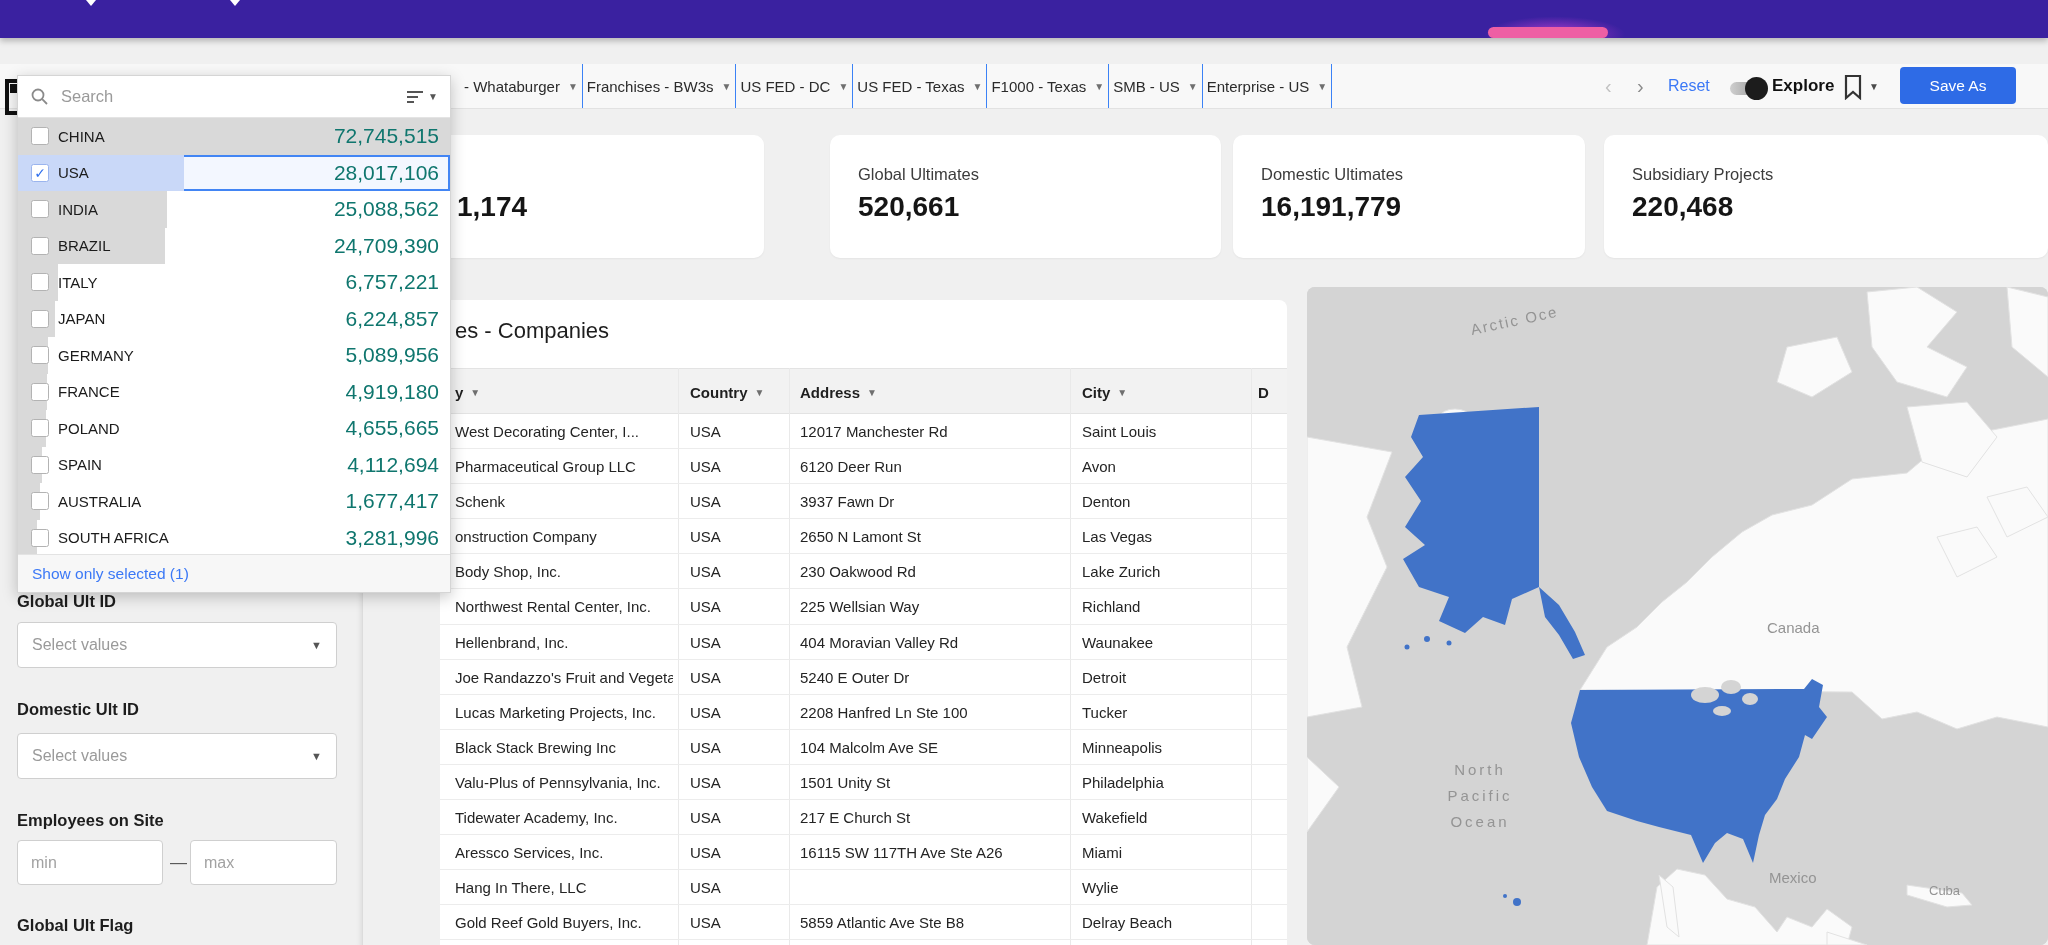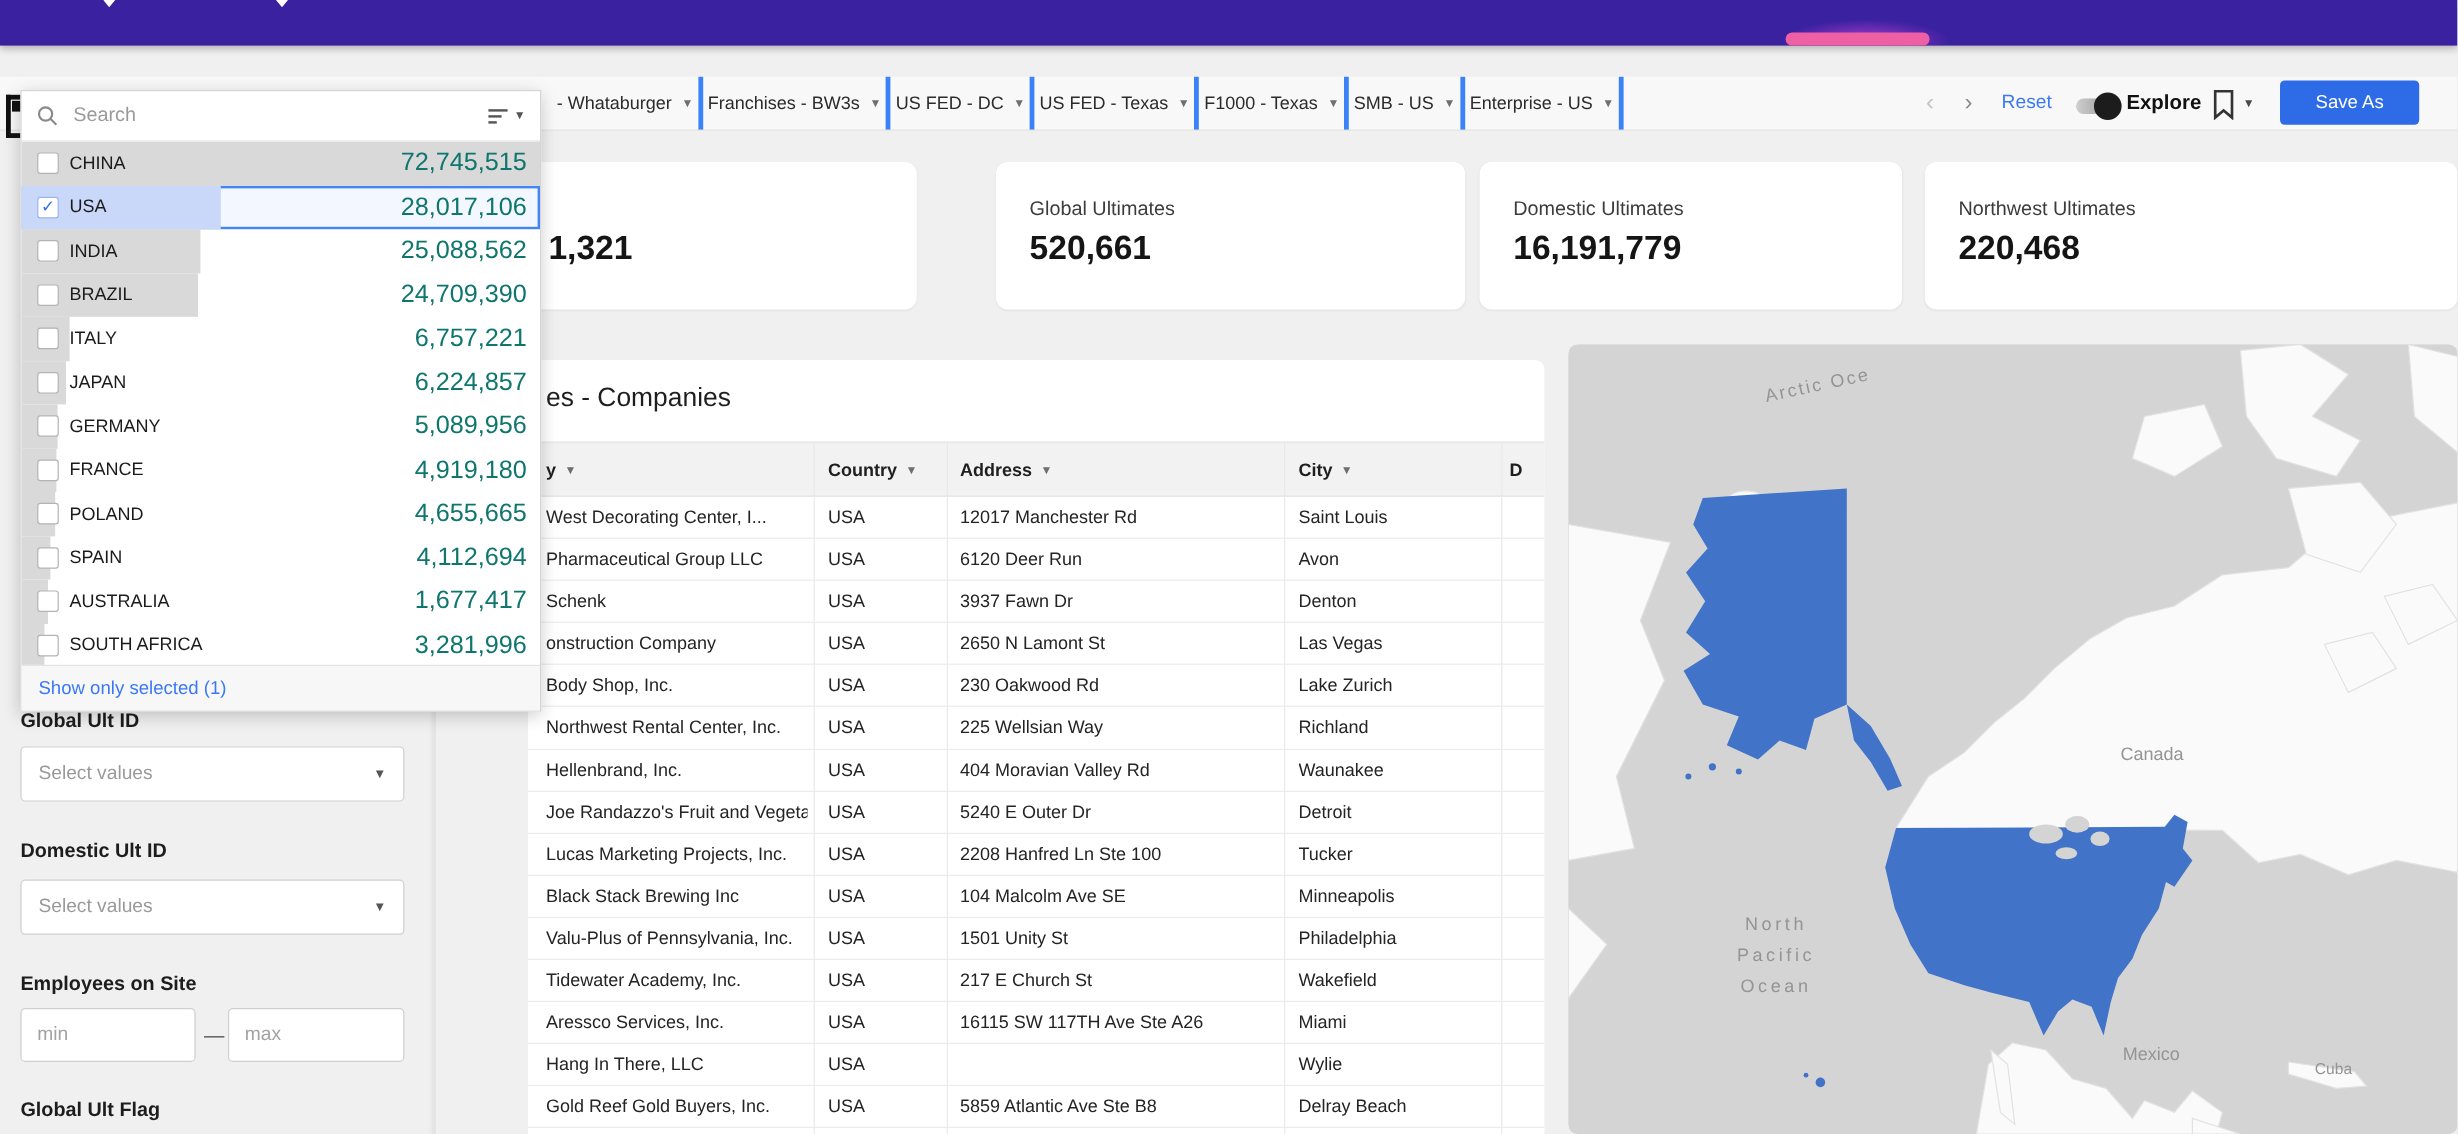--- a/index.html
+++ b/index.html
@@ -12,21 +12,21 @@
                  clip-path:polygon(50% 100%,0 0,100% 0);}
   .glow{position:absolute;left:1455px;top:4px;width:200px;height:34px;z-index:4;
         background:radial-gradient(ellipse 100px 26px at 50% 90%,rgba(196,64,214,.85),rgba(196,64,214,0) 70%);}
   .pill{position:absolute;left:1488px;top:27px;width:120px;height:11px;border-radius:6px;
         background:#ee5fa4;z-index:5;}
   
   .tabbar{position:absolute;left:0;top:64px;width:2048px;height:44px;background:#f8f8f8;
           border-bottom:1px solid #e2e2e2;z-index:2;}
   .tabs{position:absolute;left:460px;top:0;height:44px;display:flex;}
   .tab{display:flex;align-items:center;justify-content:center;gap:8px;height:44px;
-       border-right:4px solid #3b82f6;font-size:15px;color:#2b2b2b;font-weight:500;
+       border-right:1px solid #3b82f6;font-size:15px;color:#2b2b2b;font-weight:500;
        padding:0 4px;cursor:pointer;}
   .tab .caret{font-size:10px;color:#6f6f6f;}
   .navchev{position:absolute;top:0;height:44px;display:flex;align-items:center;
            font-size:20px;color:#8b8b8b;cursor:pointer;}
   .reset{position:absolute;left:1668px;top:0;height:44px;display:flex;align-items:center;
          color:#3b78f6;font-size:16px;cursor:pointer;}
   .toggle{position:absolute;left:1730px;top:18px;width:34px;height:13px;border-radius:7px;
           background:linear-gradient(90deg,#cfcfcf,#8f8f8f);cursor:pointer;}
   .toggle .knob{position:absolute;right:-4px;top:-5px;width:23px;height:23px;border-radius:50%;
                 background:#1c1c1c;}
@@ -190,32 +190,32 @@
     <div class="flabel" style="top:703px">Employees on Site</div>
     <div class="rangebox" style="left:17px;top:732px;width:146px">min</div>
     <div class="dash" style="left:170px;top:745px">—</div>
     <div class="rangebox" style="left:190px;top:732px;width:147px">max</div>
     <div class="flabel" style="top:808px">Global Ult Flag</div>
   </div>
 
   <div class="bracket" style="z-index:12"></div>
 
   <div class="card" id="kpi-0" style="left:200px;width:564px">
-    <div class="kvalue">1,321</div>
+    <div class="kvalue">1,174</div>
   </div>
   <div class="card" id="kpi-1" style="left:830px;width:391px">
     <div class="klabel">Global Ultimates</div>
     <div class="kvalue">520,661</div>
   </div>
   <div class="card" id="kpi-2" style="left:1233px;width:352px">
     <div class="klabel">Domestic Ultimates</div>
     <div class="kvalue">16,191,779</div>
   </div>
   <div class="card" id="kpi-3" style="left:1604px;width:444px">
-    <div class="klabel">Northwest Ultimates</div>
+    <div class="klabel">Subsidiary Projects</div>
     <div class="kvalue">220,468</div>
   </div>
 
   <div class="tablecard">
     <div class="ttitle">es - Companies</div>
     <div class="thead">
       <div class="th" style="left:15px">
         <span>y</span>
         <span class="caret">▼</span>
       </div>

